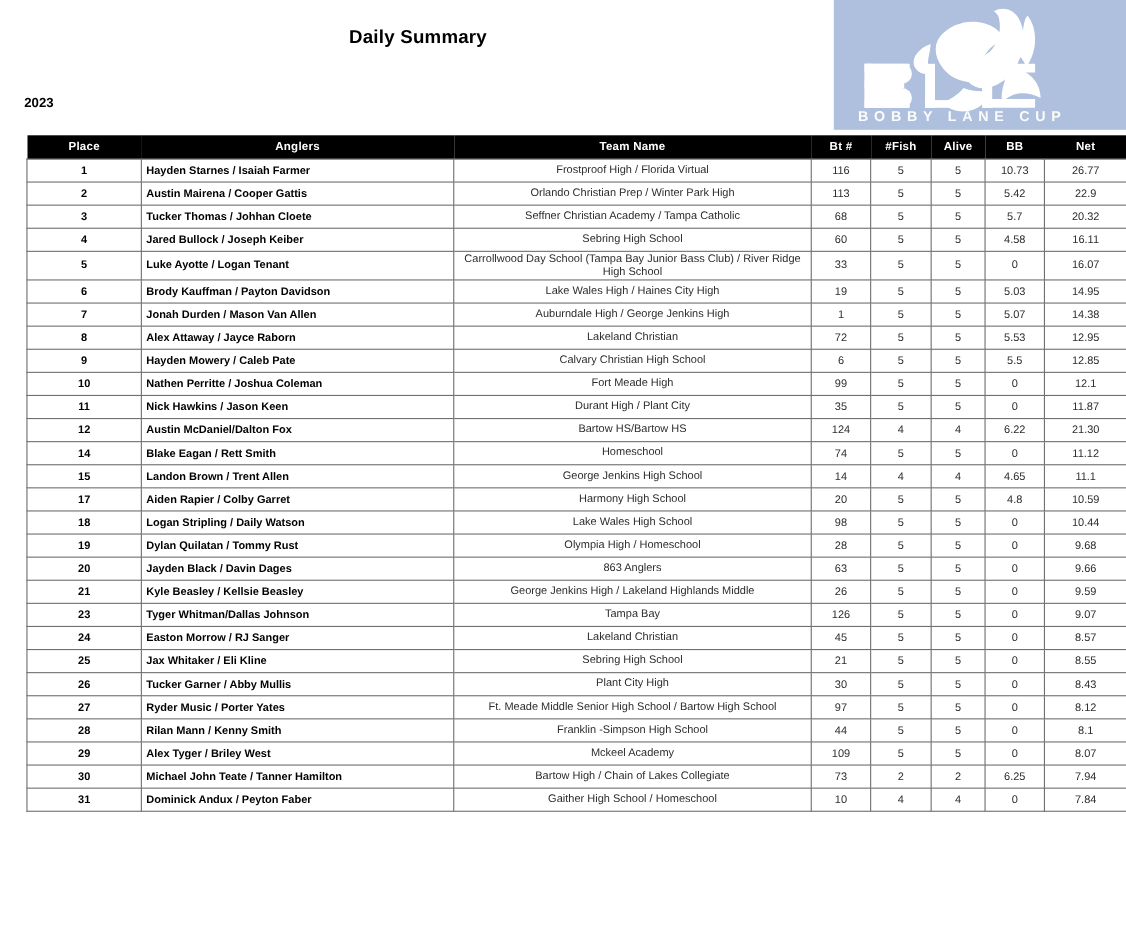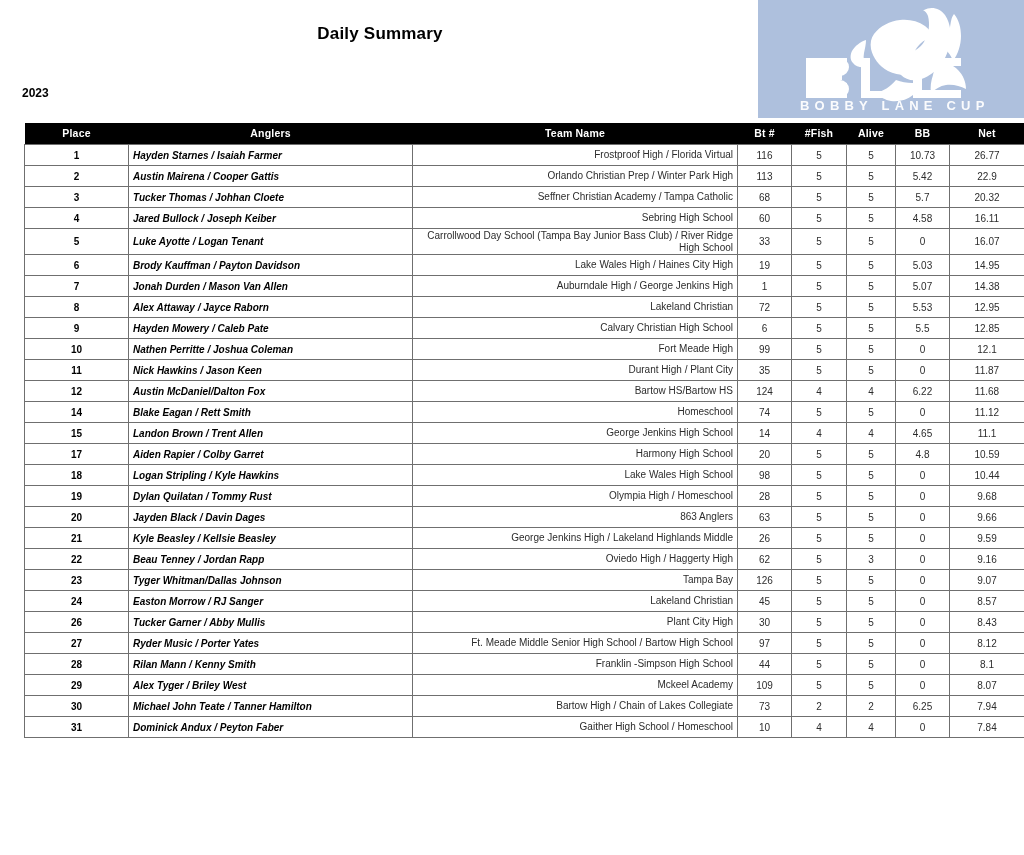--- a/index.html
+++ b/index.html
@@ -26,21 +26,20 @@
     right: 0;
     top: 0;
     width: 266px;
     height: 118px;
     background: #aec0dd;
     overflow: hidden;
   }
   .logo-inner {
     position: absolute;
     inset: 0;
-    margin-left: 20px;
   }
   .logo-svg {
     position: absolute;
     left: 0;
     top: 0;
     width: 266px;
     height: 118px;
   }
   .doc-title {
     position: absolute;
@@ -106,24 +105,23 @@
   td.place {
     text-align: center;
     font-weight: bold;
     font-size: 10.5px;
   }
   td.anglers {
     text-align: left;
     font-weight: bold;
     font-size: 10.5px;
     padding-left: 8px;
-    font-style: italic;
   }
   td.team {
-    text-align: right;
+    text-align: center;
     font-size: 9.5px;
     color: #2c2c2c;
     line-height: 1.15;
     padding-left: 5px;
   }
   td.num {
     text-align: center;
     font-size: 9.5px;
     color: #2c2c2c;
   }
@@ -310,21 +308,21 @@
           <td class="num">11.87</td>
         </tr>
         <tr>
           <td class="place">12</td>
           <td class="anglers">Austin McDaniel/Dalton Fox</td>
           <td class="team">Bartow HS/Bartow HS</td>
           <td class="num">124</td>
           <td class="num">4</td>
           <td class="num">4</td>
           <td class="num">6.22</td>
-          <td class="num">11.68</td>
+          <td class="num">21.30</td>
         </tr>
         <tr>
           <td class="place">14</td>
           <td class="anglers">Blake Eagan / Rett Smith</td>
           <td class="team">Homeschool</td>
           <td class="num">74</td>
           <td class="num">5</td>
           <td class="num">5</td>
           <td class="num">0</td>
           <td class="num">11.12</td>
@@ -344,21 +342,21 @@
           <td class="anglers">Aiden Rapier / Colby Garret</td>
           <td class="team">Harmony High School</td>
           <td class="num">20</td>
           <td class="num">5</td>
           <td class="num">5</td>
           <td class="num">4.8</td>
           <td class="num">10.59</td>
         </tr>
         <tr>
           <td class="place">18</td>
-          <td class="anglers">Logan Stripling / Kyle Hawkins</td>
+          <td class="anglers">Logan Stripling / Daily Watson</td>
           <td class="team">Lake Wales High School</td>
           <td class="num">98</td>
           <td class="num">5</td>
           <td class="num">5</td>
           <td class="num">0</td>
           <td class="num">10.44</td>
         </tr>
         <tr>
           <td class="place">19</td>
           <td class="anglers">Dylan Quilatan / Tommy Rust</td>
@@ -383,48 +381,48 @@
           <td class="place">21</td>
           <td class="anglers">Kyle Beasley / Kellsie Beasley</td>
           <td class="team">George Jenkins High / Lakeland Highlands Middle</td>
           <td class="num">26</td>
           <td class="num">5</td>
           <td class="num">5</td>
           <td class="num">0</td>
           <td class="num">9.59</td>
         </tr>
         <tr>
-          <td class="place">22</td>
-          <td class="anglers">Beau Tenney / Jordan Rapp</td>
-          <td class="team">Oviedo High / Haggerty High</td>
-          <td class="num">62</td>
-          <td class="num">5</td>
-          <td class="num">3</td>
-          <td class="num">0</td>
-          <td class="num">9.16</td>
-        </tr>
-        <tr>
           <td class="place">23</td>
           <td class="anglers">Tyger Whitman/Dallas Johnson</td>
           <td class="team">Tampa Bay</td>
           <td class="num">126</td>
           <td class="num">5</td>
           <td class="num">5</td>
           <td class="num">0</td>
           <td class="num">9.07</td>
         </tr>
         <tr>
           <td class="place">24</td>
           <td class="anglers">Easton Morrow / RJ Sanger</td>
           <td class="team">Lakeland Christian</td>
           <td class="num">45</td>
           <td class="num">5</td>
           <td class="num">5</td>
           <td class="num">0</td>
           <td class="num">8.57</td>
+        </tr>
+        <tr>
+          <td class="place">25</td>
+          <td class="anglers">Jax Whitaker / Eli Kline</td>
+          <td class="team">Sebring High School</td>
+          <td class="num">21</td>
+          <td class="num">5</td>
+          <td class="num">5</td>
+          <td class="num">0</td>
+          <td class="num">8.55</td>
         </tr>
         <tr>
           <td class="place">26</td>
           <td class="anglers">Tucker Garner / Abby Mullis</td>
           <td class="team">Plant City High</td>
           <td class="num">30</td>
           <td class="num">5</td>
           <td class="num">5</td>
           <td class="num">0</td>
           <td class="num">8.43</td>

